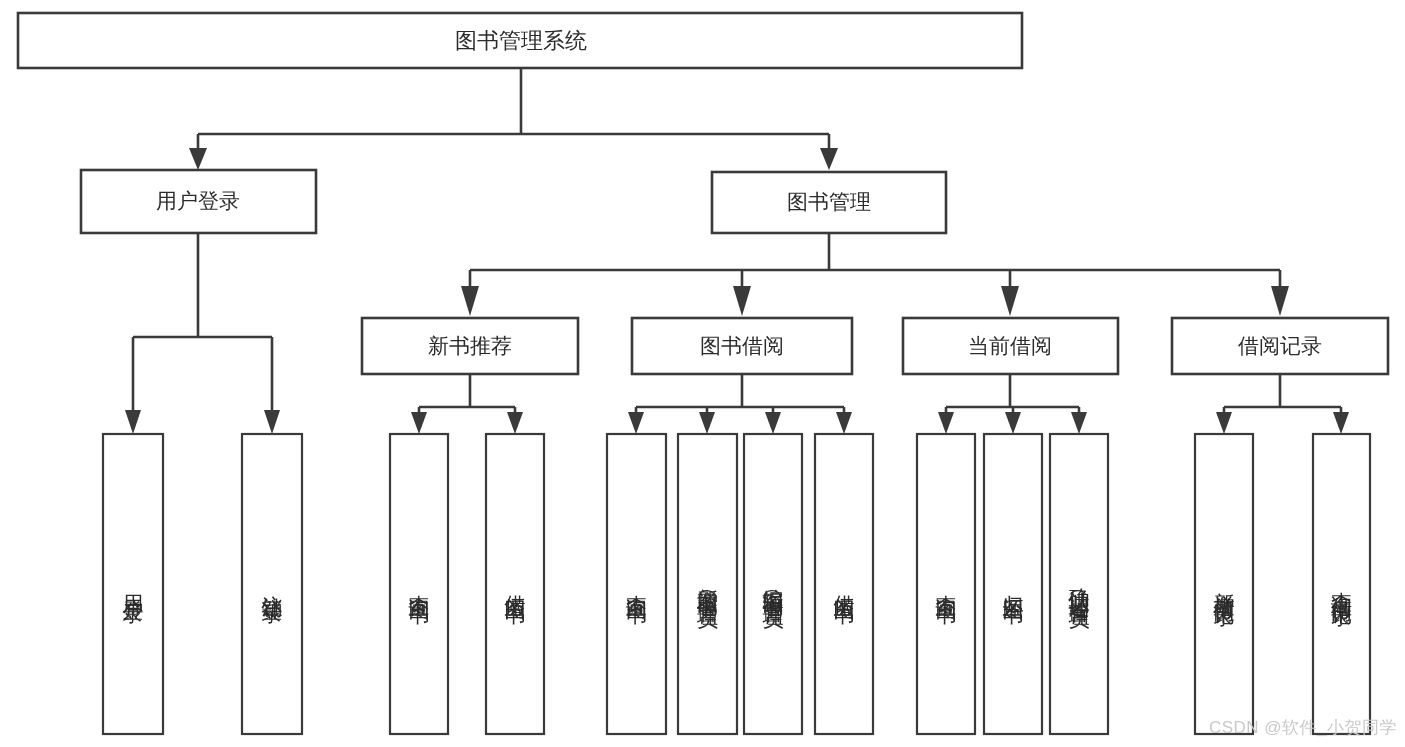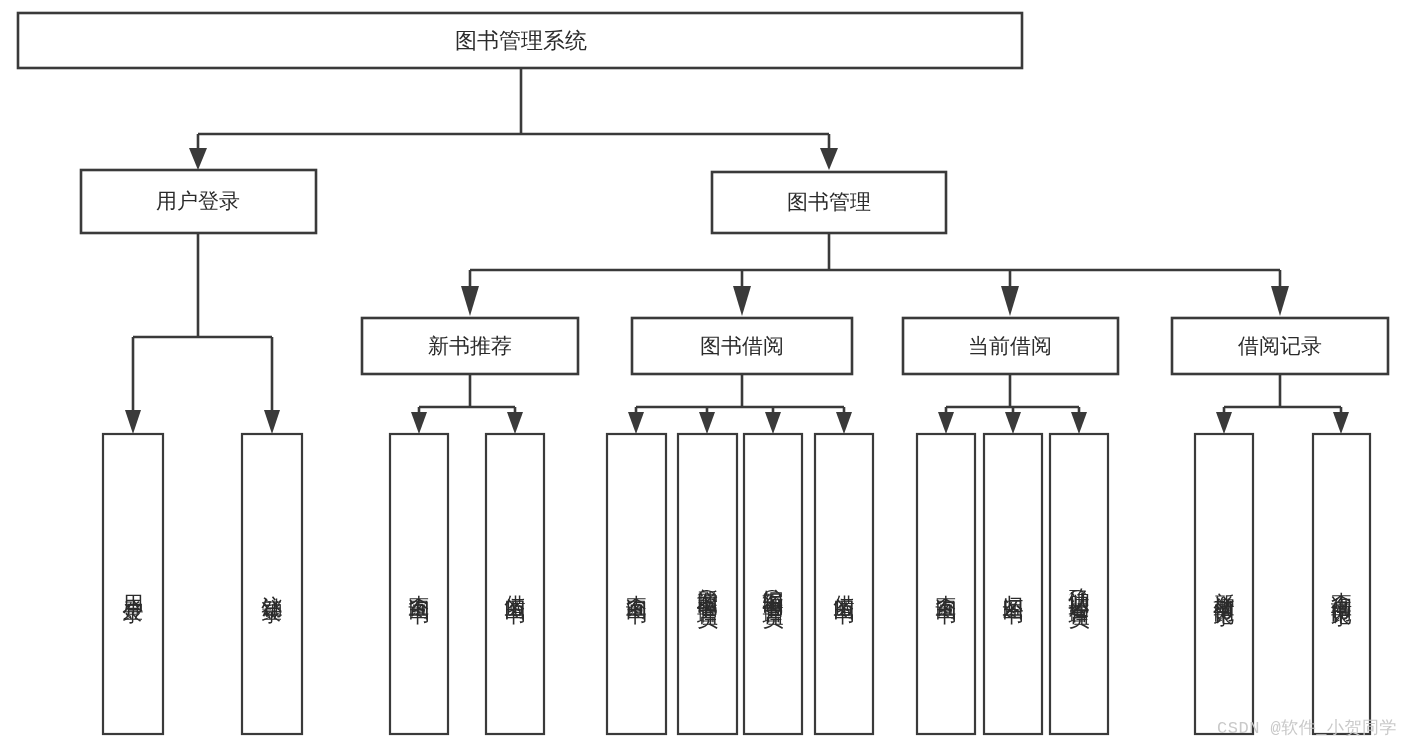--- a/index.html
+++ b/index.html
@@ -57,21 +57,21 @@
     white-space:nowrap;
     text-align:center;
   }
 
   .watermark{
     position:absolute;
     right:8px;
     bottom:8px;
     font-size:17px;
     color:#c9c9c9;
-    font-family:Liberation Mono, monospace;
+    font-family:Liberation Sans, sans-serif;
     letter-spacing:0.5px;
     white-space:nowrap;
   }
 </style>
 </head>
 <body>
 
 <svg id="diagram" viewBox="0 0 1405 747" xmlns="http://www.w3.org/2000/svg">
 
   <g>

